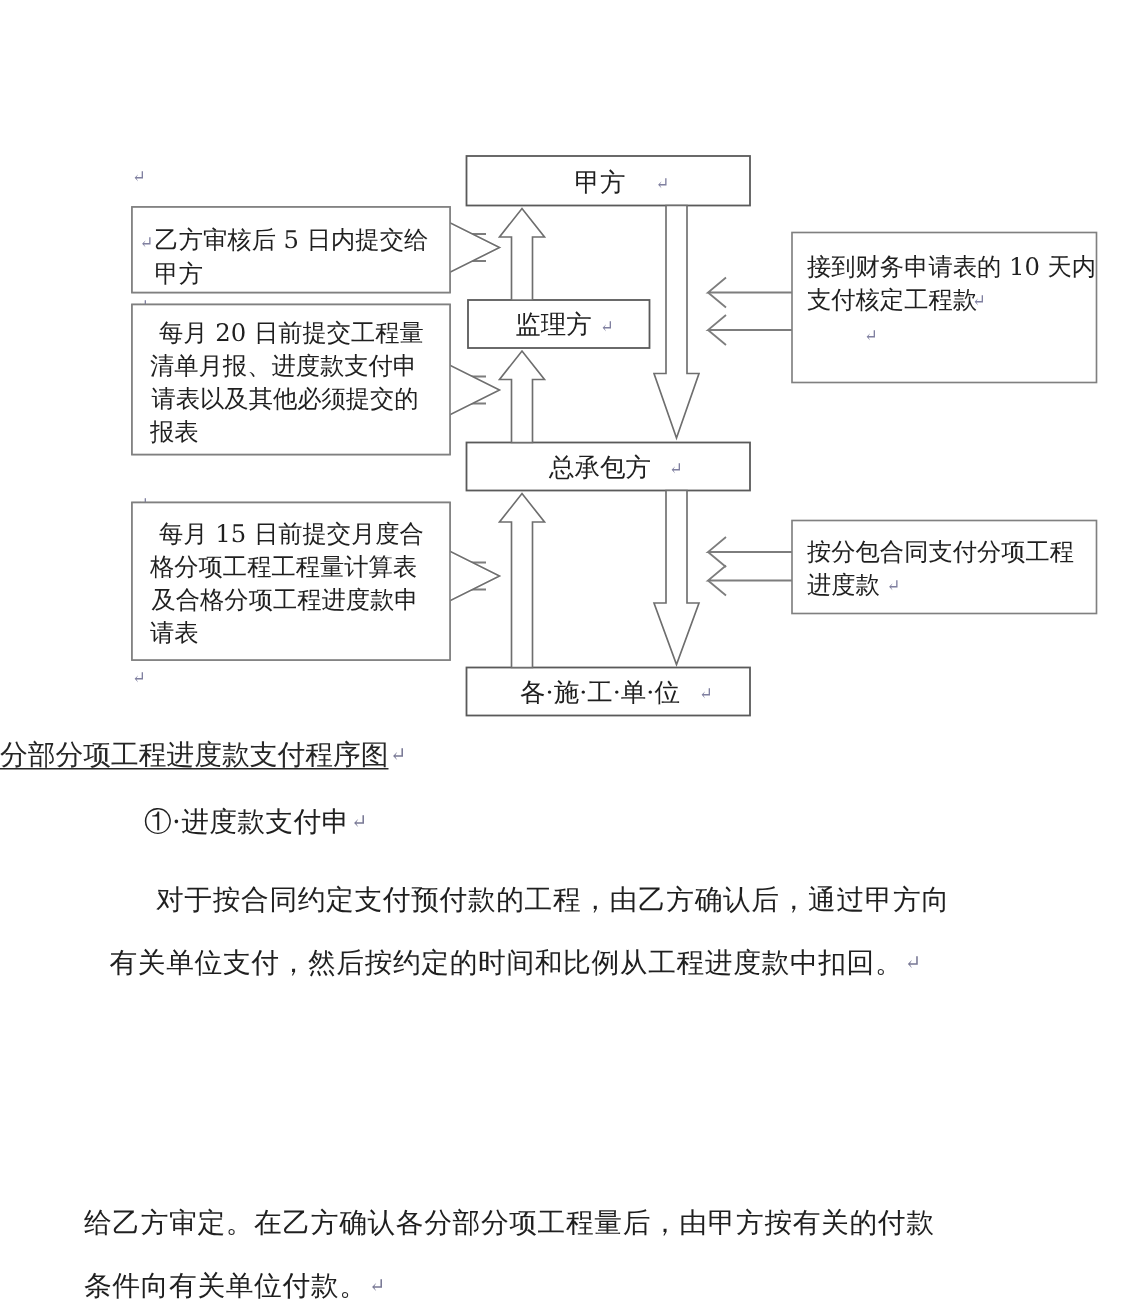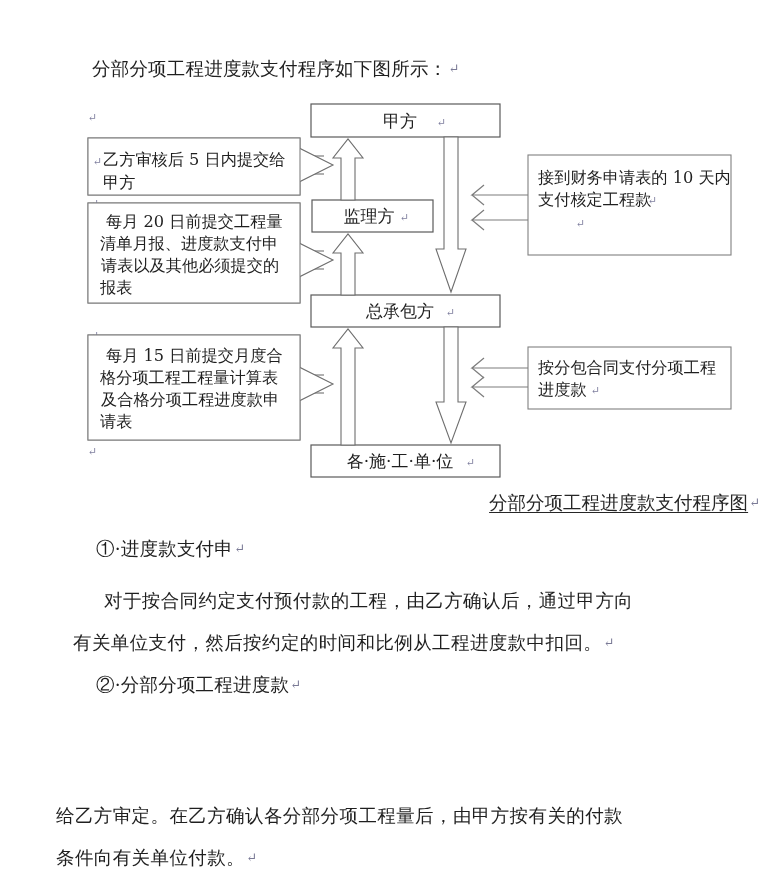--- a/index.html
+++ b/index.html
@@ -47,21 +47,21 @@
     left: 0;
     top: 95px;
     width: 760px;
     height: 400px;
   }
   .fig-caption {
     position: absolute;
     left: 0;
     top: 490px;
     width: 760px;
-    text-align: right;
+    text-align: left;
     font-size: 18.5px;
   }
   .fig-caption .cap-text {
     text-decoration: underline;
     text-underline-offset: 3px;
   }
 
   svg { display: block; }
   .bx {
     fill: #ffffff;
@@ -100,23 +100,20 @@
     font-size: 11px;
     fill: #8080a0;
   }
 </style>
 </head>
 <body>
 
 <div class="page">
 
 
-  <div class="doc-line" style="left:92px; top:60px;">
-    <span>分部分项工程进度款支付程序如下图所示：</span><span class="pilcrow">↵</span>
-  </div>
 
   <div id="flow">
     <svg width="760" height="400" viewBox="0 0 760 400" xmlns="http://www.w3.org/2000/svg">
 
       <text class="mark" x="88" y="26">↵</text>
       <text class="mark" x="88" y="360">↵</text>
 
       <rect class="bx-dark" x="311" y="9" width="189" height="33"></rect>
       <text class="lbl lbl-center" x="400" y="32">甲方</text>
       <text class="mark" x="437" y="31">↵</text>
@@ -229,23 +226,20 @@
   </div>
 
   <div class="doc-line justified" style="left:104px; top:592px;">
     <span>对于按合同约定支付预付款的工程，由乙方确认后，通过甲方向</span>
   </div>
 
   <div class="doc-line justified" style="left:73px; top:634px;text-align:center;">
     <span>有关单位支付，然后按约定的时间和比例从工程进度款中扣回。</span><span class="pilcrow">↵</span>
   </div>
 
-  <div class="doc-line" style="left:96px; top:676px;">
-    <span>②</span><span>·</span><span>分部分项工程进度款</span><span class="pilcrow">↵</span>
-  </div>
 
 
 
   <div class="doc-line justified" style="left:56px; top:807px;">
     <span>给乙方审定。在乙方确认各分部分项工程量后，由甲方按有关的付款</span>
   </div>
 
   <div class="doc-line justified" style="left:56px; top:849px;">
     <span>条件向有关单位付款。</span><span class="pilcrow">↵</span>
   </div>

